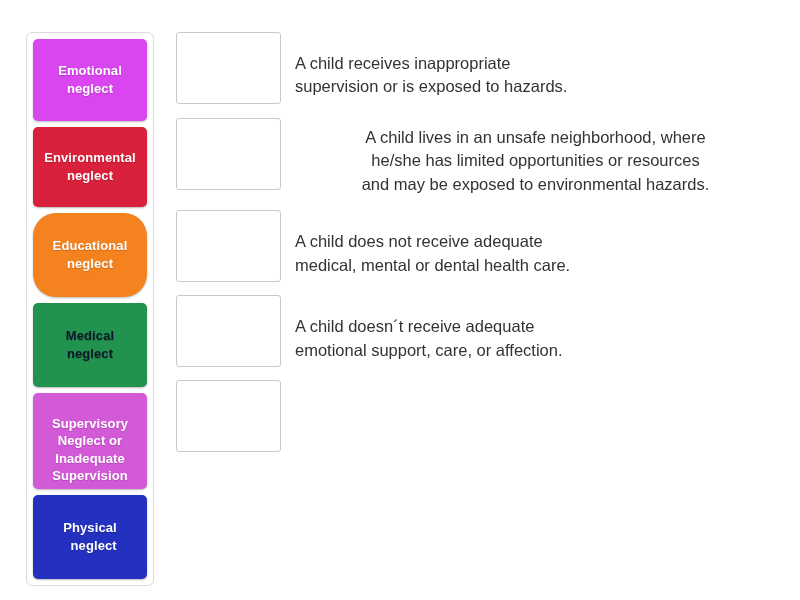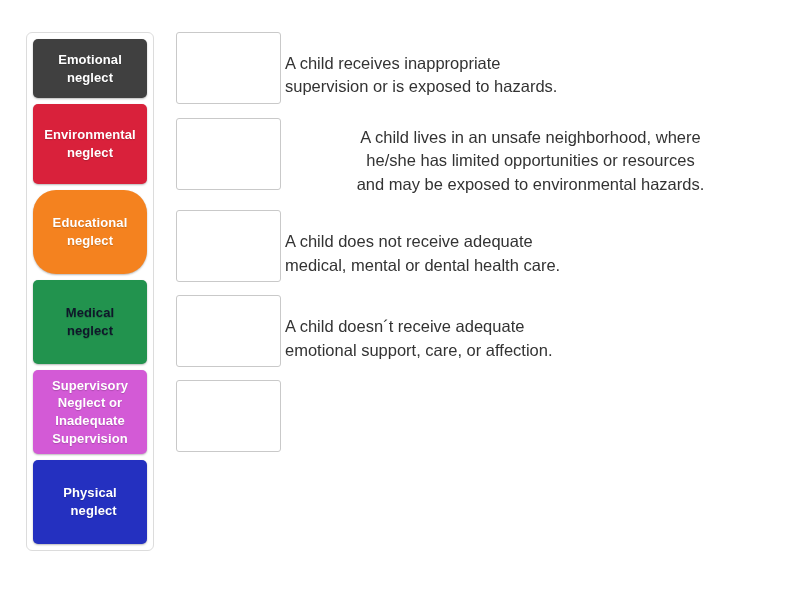--- a/index.html
+++ b/index.html
@@ -80,21 +80,21 @@
     width: 105px;
     flex: 0 0 105px;
     border: 1px solid #c9c9c9;
     border-radius: 3px;
     background: #ffffff;
     box-sizing: border-box;
     cursor: pointer;
   }
 
   .description {
-    margin-left: 4px;
+    margin-left: 14px;
     flex: 1 1 auto;
     font-size: 16.5px;
     line-height: 1.42;
     color: #333333;
     white-space: pre-line;
     padding-top: 2px;
   }
 
   
   .row-0 .dropzone { height: 72px; }
@@ -117,41 +117,41 @@
   .row-4 .description { padding-top: 20px; }
   .row-5 .description { padding-top: 11px; }
 </style>
 </head>
 <body>
 
 <div id="app" style="background: rgb(255, 255, 255);">
 
   <div class="tile-column" style="border-color: rgb(220, 220, 220);">
 
-    <div class="tile" style="background: #404040; color: rgb(255, 255, 255); height: 59px;">
+    <div class="tile" style="background: #d946ef; color: rgb(255, 255, 255); height: 82px;">
       <span class="tile-label">Emotional
 neglect</span>
     </div>
 
     <div class="tile" style="background: rgb(217, 33, 59); color: rgb(255, 255, 255); height: 80px;">
       <span class="tile-label">Environmental
 neglect</span>
     </div>
 
     <div class="tile" style="background: rgb(244, 130, 31); color: rgb(255, 255, 255); height: 84px; border-radius: 23px;">
       <span class="tile-label">Educational
 neglect</span>
     </div>
 
     <div class="tile" style="background: rgb(34, 147, 78); color: #0f172a; height: 84px;">
       <span class="tile-label">Medical
 neglect</span>
     </div>
 
-    <div class="tile" style="background: rgb(211, 90, 214); color: rgb(255, 255, 255); height: 84px;">
+    <div class="tile" style="background: rgb(211, 90, 214); color: rgb(255, 255, 255); height: 96px; align-items: flex-end;">
       <span class="tile-label">Supervisory
 Neglect or
 Inadequate
 Supervision</span>
     </div>
 
     <div class="tile" style="background: rgb(36, 48, 192); color: rgb(255, 255, 255); height: 84px; text-align: right;">
       <span class="tile-label">Physical
 neglect</span>
     </div>

